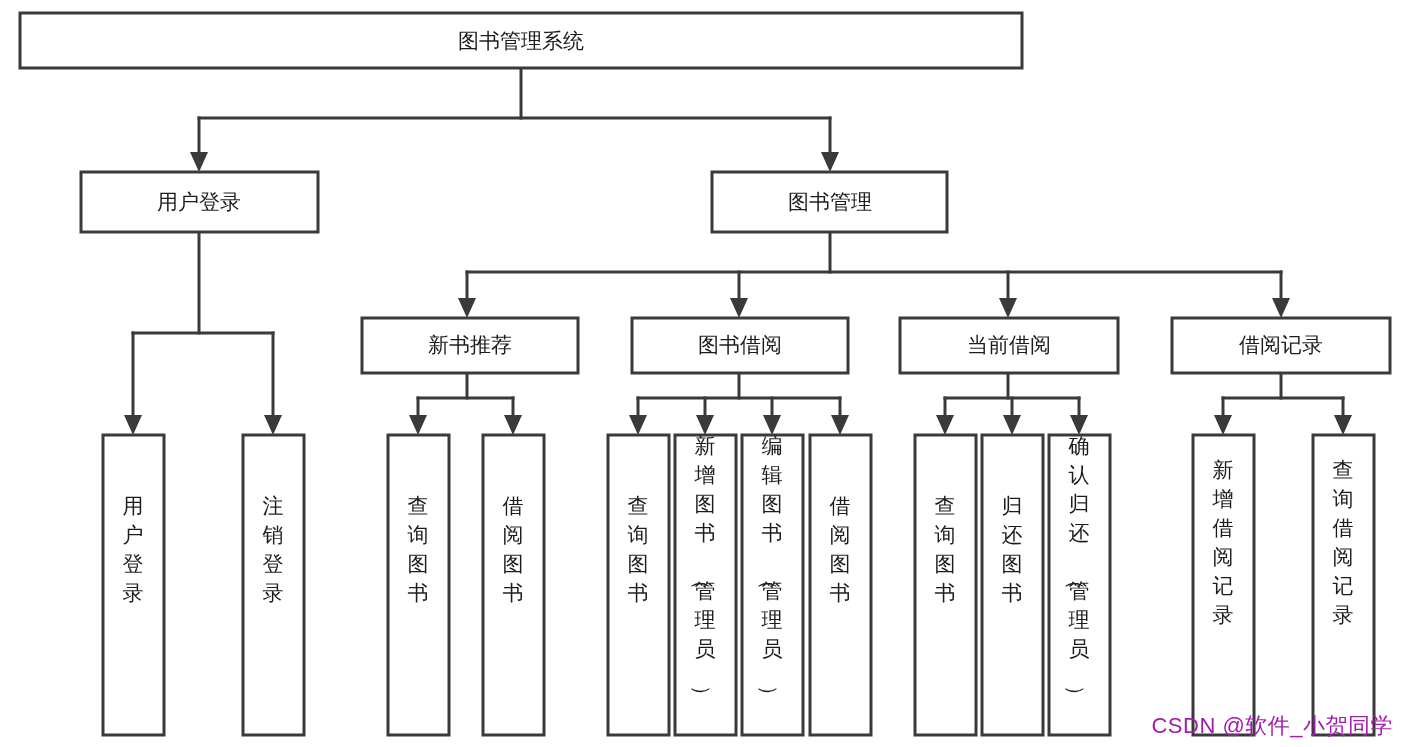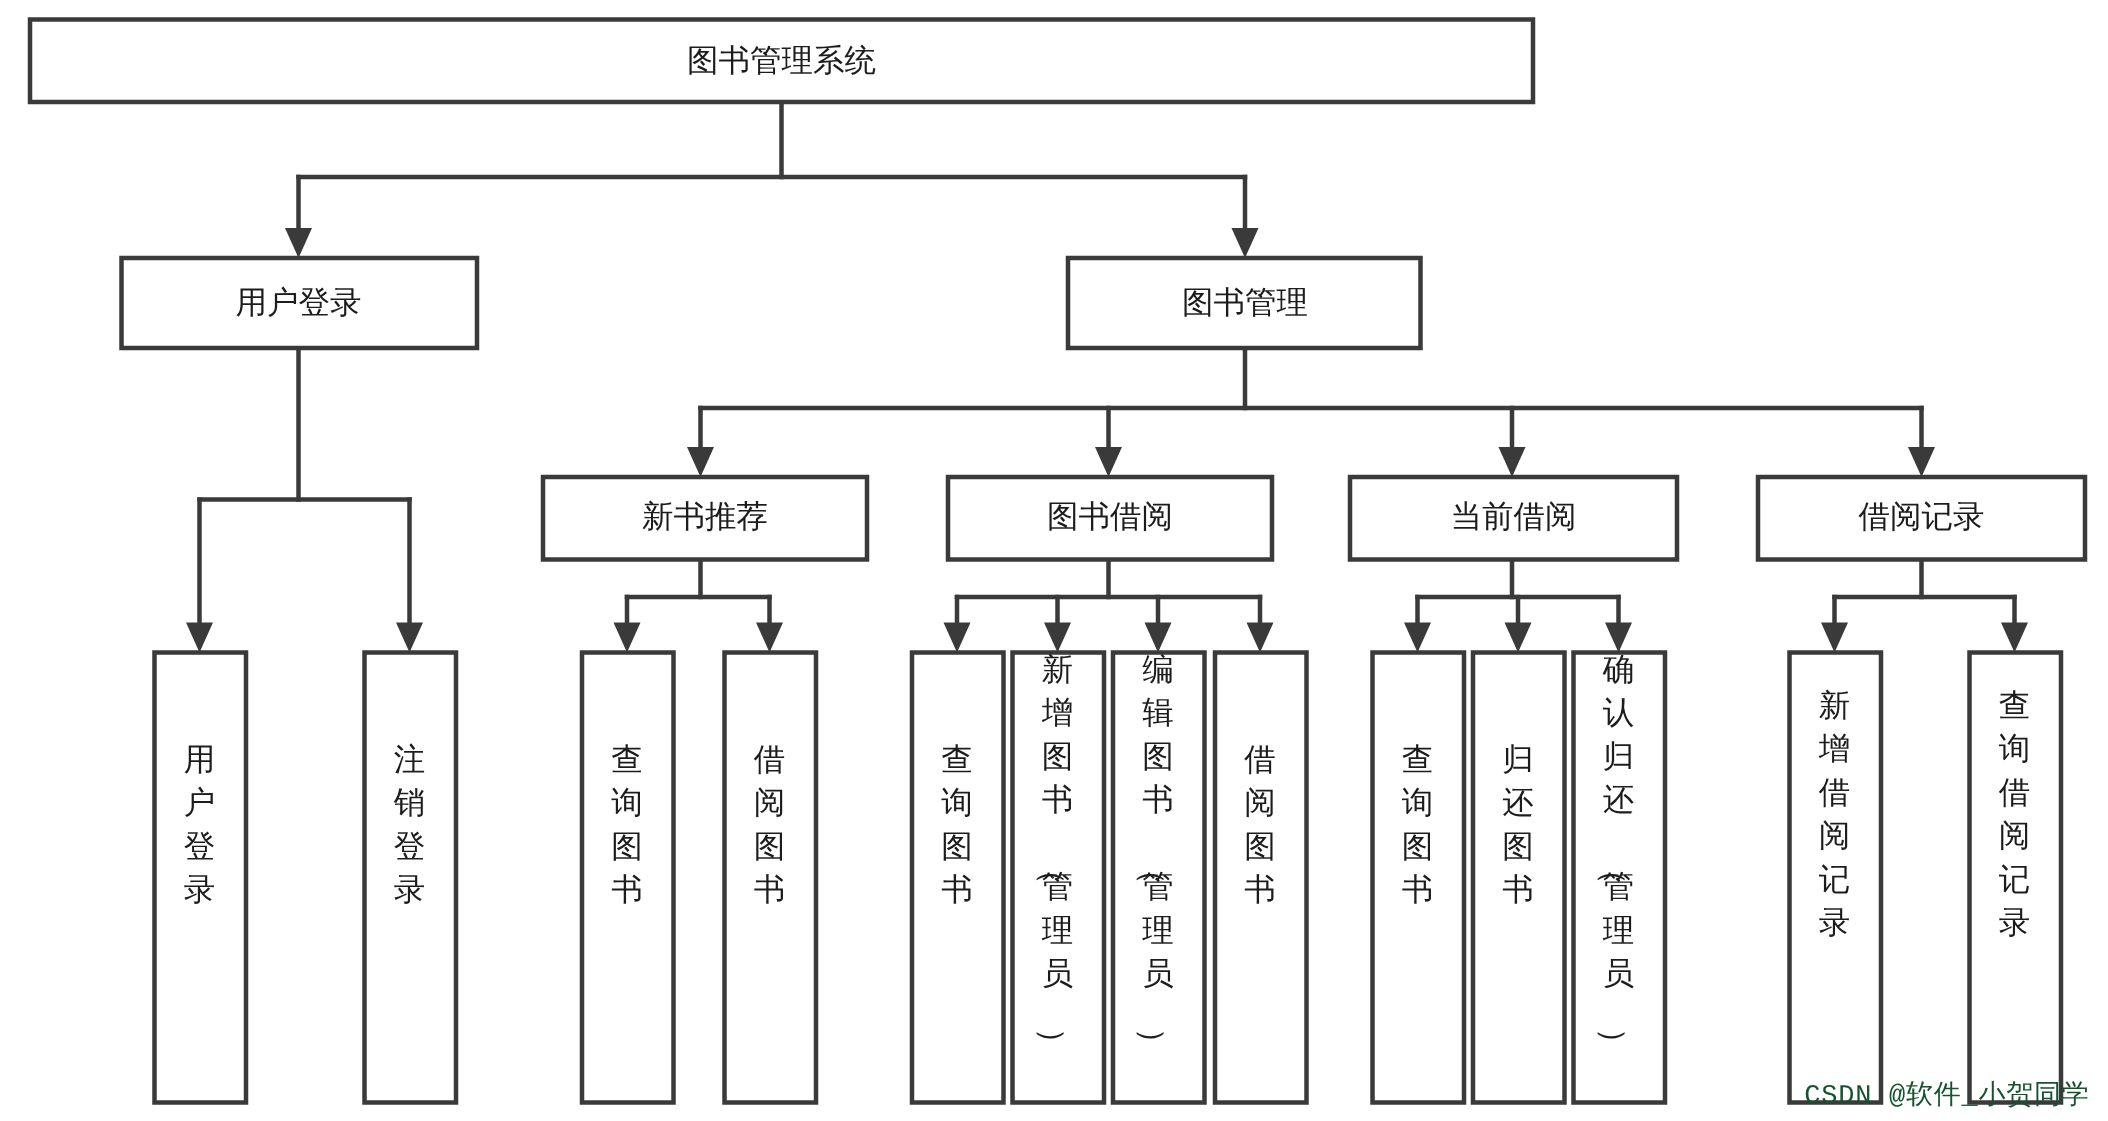--- a/index.html
+++ b/index.html
@@ -54,23 +54,23 @@
   .node-label-vertical {
     font-family: "Liberation Sans", sans-serif;
     font-size: 21px;
     fill: #1c1c1c;
     text-anchor: middle;
   }
   .watermark {
     position: absolute;
     right: 12px;
     bottom: 6px;
-    font-family: Liberation Mono, monospace;
-    font-size: 18px;
-    color: #14532d;
+    font-family: Liberation Sans, sans-serif;
+    font-size: 22px;
+    color: #a21caf;
     letter-spacing: 0.5px;
     white-space: nowrap;
     user-select: none;
   }
 </style>
 </head>
 <body>
 
 <div id="diagram-root">
 

